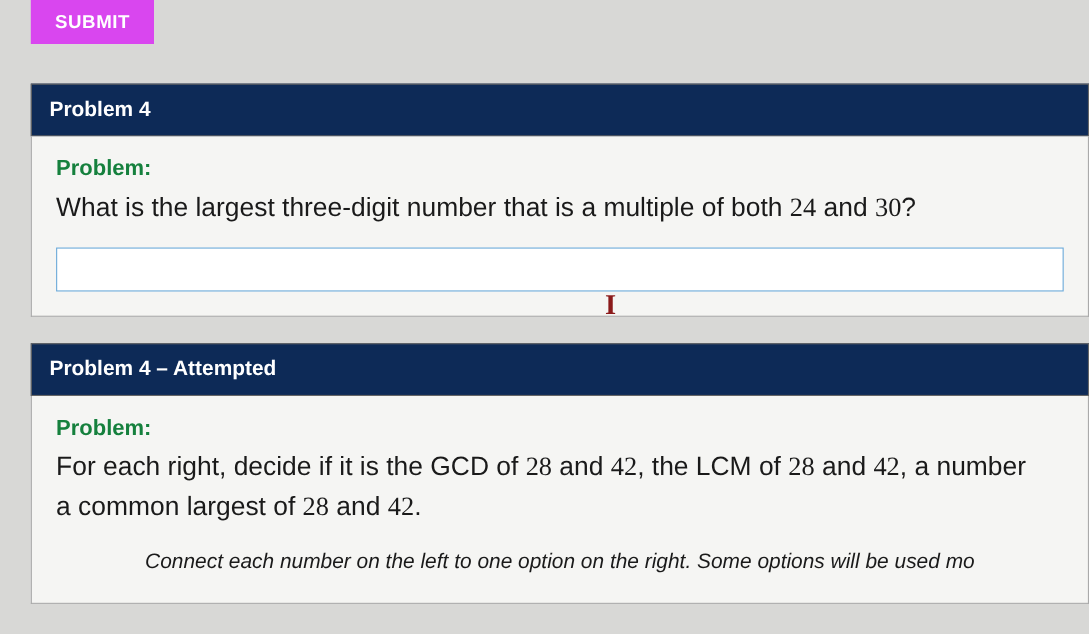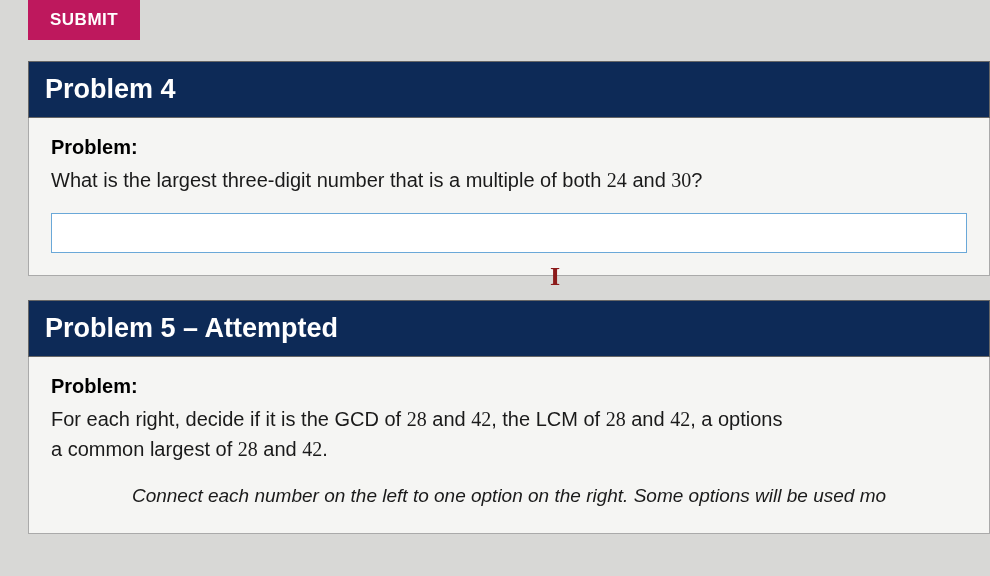--- a/index.html
+++ b/index.html
@@ -13,57 +13,57 @@
       width: 990px;
       height: 576px;
       overflow: hidden;
       position: relative;
     }
     .page-wrap {
       padding-left: 28px;
       padding-top: 0;
     }
     .submit-btn {
-      background: #be185d;
+      background: #d946ef;
       color: #ffffff;
       font-weight: bold;
       font-size: 17px;
       letter-spacing: 0.5px;
       padding: 10px 22px;
       border: none;
       cursor: pointer;
       display: inline-block;
-      margin-bottom: 21px;
+      margin-bottom: 36px;
       text-align: right;
     }
     .problem-block {
       margin-bottom: 24px;
     }
     .problem-header {
       background: #0d2a57;
       color: #ffffff;
       font-weight: bold;
-      font-size: 27px;
+      font-size: 19px;
       padding: 12px 16px;
       border: 1px solid #666;
     }
     .problem-body {
       background: #f5f5f3;
       border: 1px solid #aaa;
       border-top: none;
       padding: 18px 22px 22px 22px;
     }
     .problem-label {
       font-weight: bold;
       font-size: 20px;
-      color: #000000;
+      color: #15803d;
       margin-bottom: 6px;
     }
     .problem-text {
-      font-size: 20px;
+      font-size: 24px;
       color: #1a1a1a;
       line-height: 1.5;
       margin-bottom: 18px;
     }
     .math-num {
       font-family: Georgia, 'Times New Roman', serif;
     }
     .answer-input {
       width: 100%;
       height: 40px;
@@ -106,25 +106,25 @@
       <div class="problem-label">Problem:</div>
       <div class="problem-text">
         <span>What is the largest three-digit number that is a multiple of both </span><span class="math-num">24</span><span> and </span><span class="math-num">30</span><span>?</span>
       </div>
       <input type="text" class="answer-input" value="" style="">
     </div>
   </div>
 
   
   <div class="problem-block">
-    <div class="problem-header">Problem 5 – Attempted</div>
+    <div class="problem-header">Problem 4 – Attempted</div>
     <div class="problem-body">
       <div class="problem-label">Problem:</div>
       <div class="problem-text">
-        <span>For each right, decide if it is the GCD of </span><span class="math-num">28</span><span> and </span><span class="math-num">42</span><span>, the LCM of </span><span class="math-num">28</span><span> and </span><span class="math-num">42</span><span>, a options</span><br>
+        <span>For each right, decide if it is the GCD of </span><span class="math-num">28</span><span> and </span><span class="math-num">42</span><span>, the LCM of </span><span class="math-num">28</span><span> and </span><span class="math-num">42</span><span>, a number</span><br>
         <span>a common largest of </span><span class="math-num">28</span><span> and </span><span class="math-num">42</span><span>.</span>
       </div>
       <div class="instruction-text">Connect each number on the left to one option on the right. Some options will be used mo</div>
     </div>
   </div>
 
 </div>
 
 <div class="cursor-mark">I</div>
 

